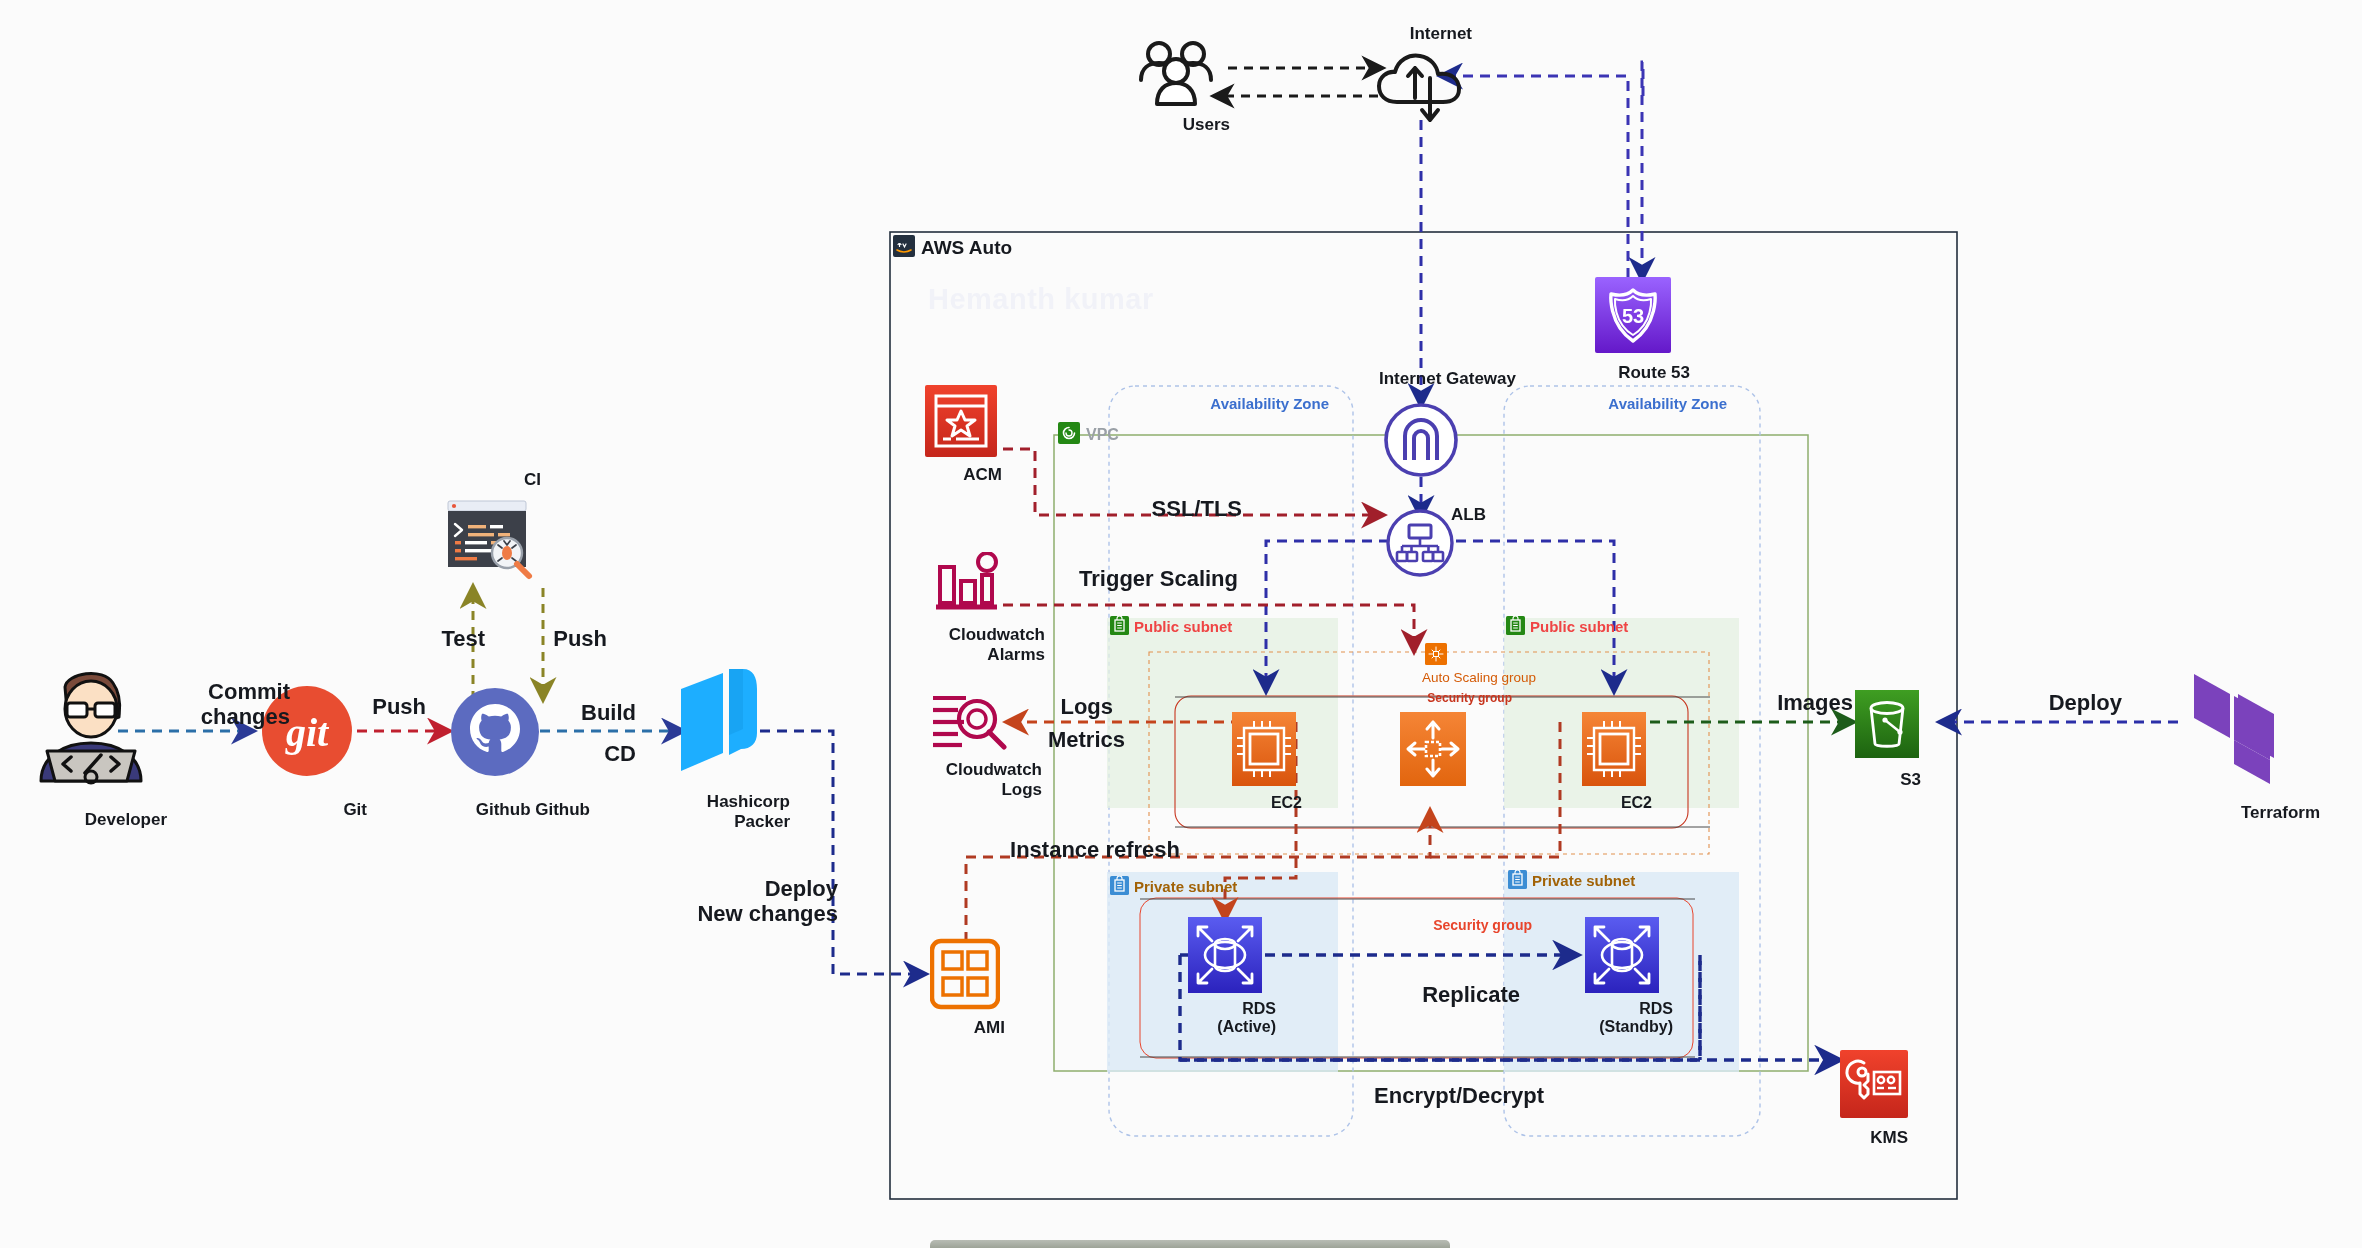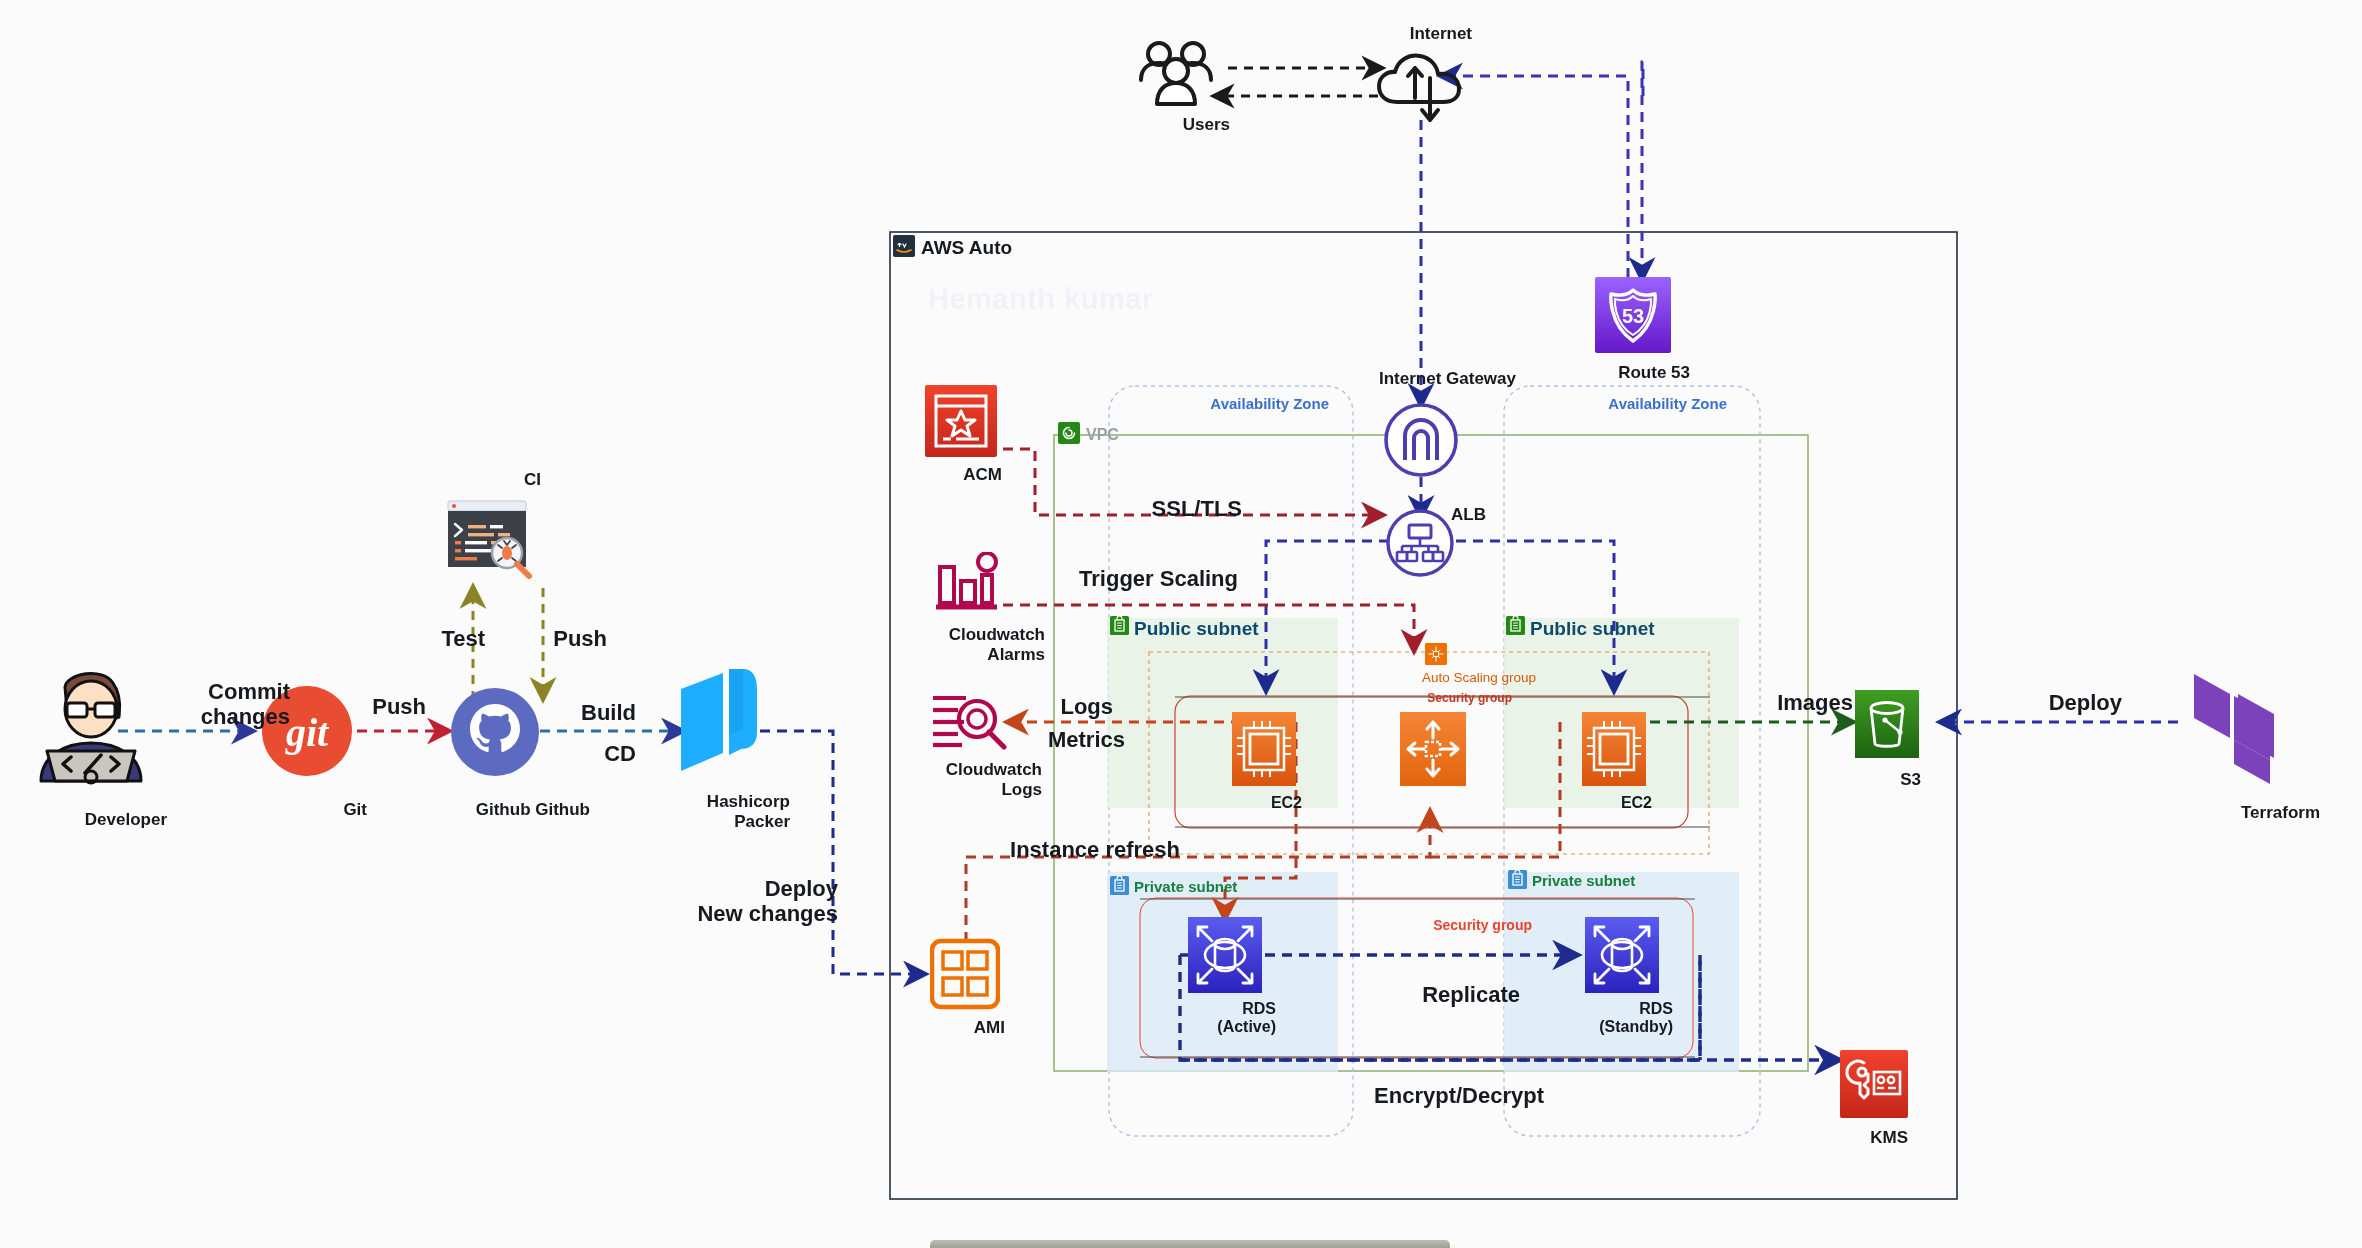--- a/index.html
+++ b/index.html
@@ -28,22 +28,22 @@
     position:absolute;z-index:4;
     font-weight:bold;color:#16191f;
     text-align:right;white-space:pre;
     line-height:1.15;
   }
   .cap{font-size:17px;}
   .edgelbl{font-size:22px;font-weight:bold;color:#16191f;}
   .az-lbl{font-size:15px;font-weight:bold;color:#3b6fce;}
   .vpc-lbl{font-size:16px;font-weight:bold;color:#9aa0a6;}
   .aws-lbl{font-size:19px;font-weight:bold;color:#16191f;}
-  .pub-lbl{font-size:19px;font-weight:bold;color:#0c4a6e;}
-  .priv-lbl{font-size:15px;font-weight:bold;color:#15803d;}
+  .pub-lbl{font-size:15px;font-weight:bold;color:#ef4444;}
+  .priv-lbl{font-size:15px;font-weight:bold;color:#a16207;}
   .sg-lbl{font-size:14px;font-weight:bold;color:#e8452c;}
   .asg-lbl{font-size:13.5px;font-weight:normal;color:#d45b07;}
   .sg-lbl-sm{font-size:12px;font-weight:bold;color:#c7341d;}
   .watermark{
     position:absolute;z-index:3;
     font-size:29px;font-weight:bold;
     color:rgba(140,150,220,.085);
     letter-spacing:.5px;white-space:nowrap;
   }
   .bottombar{

